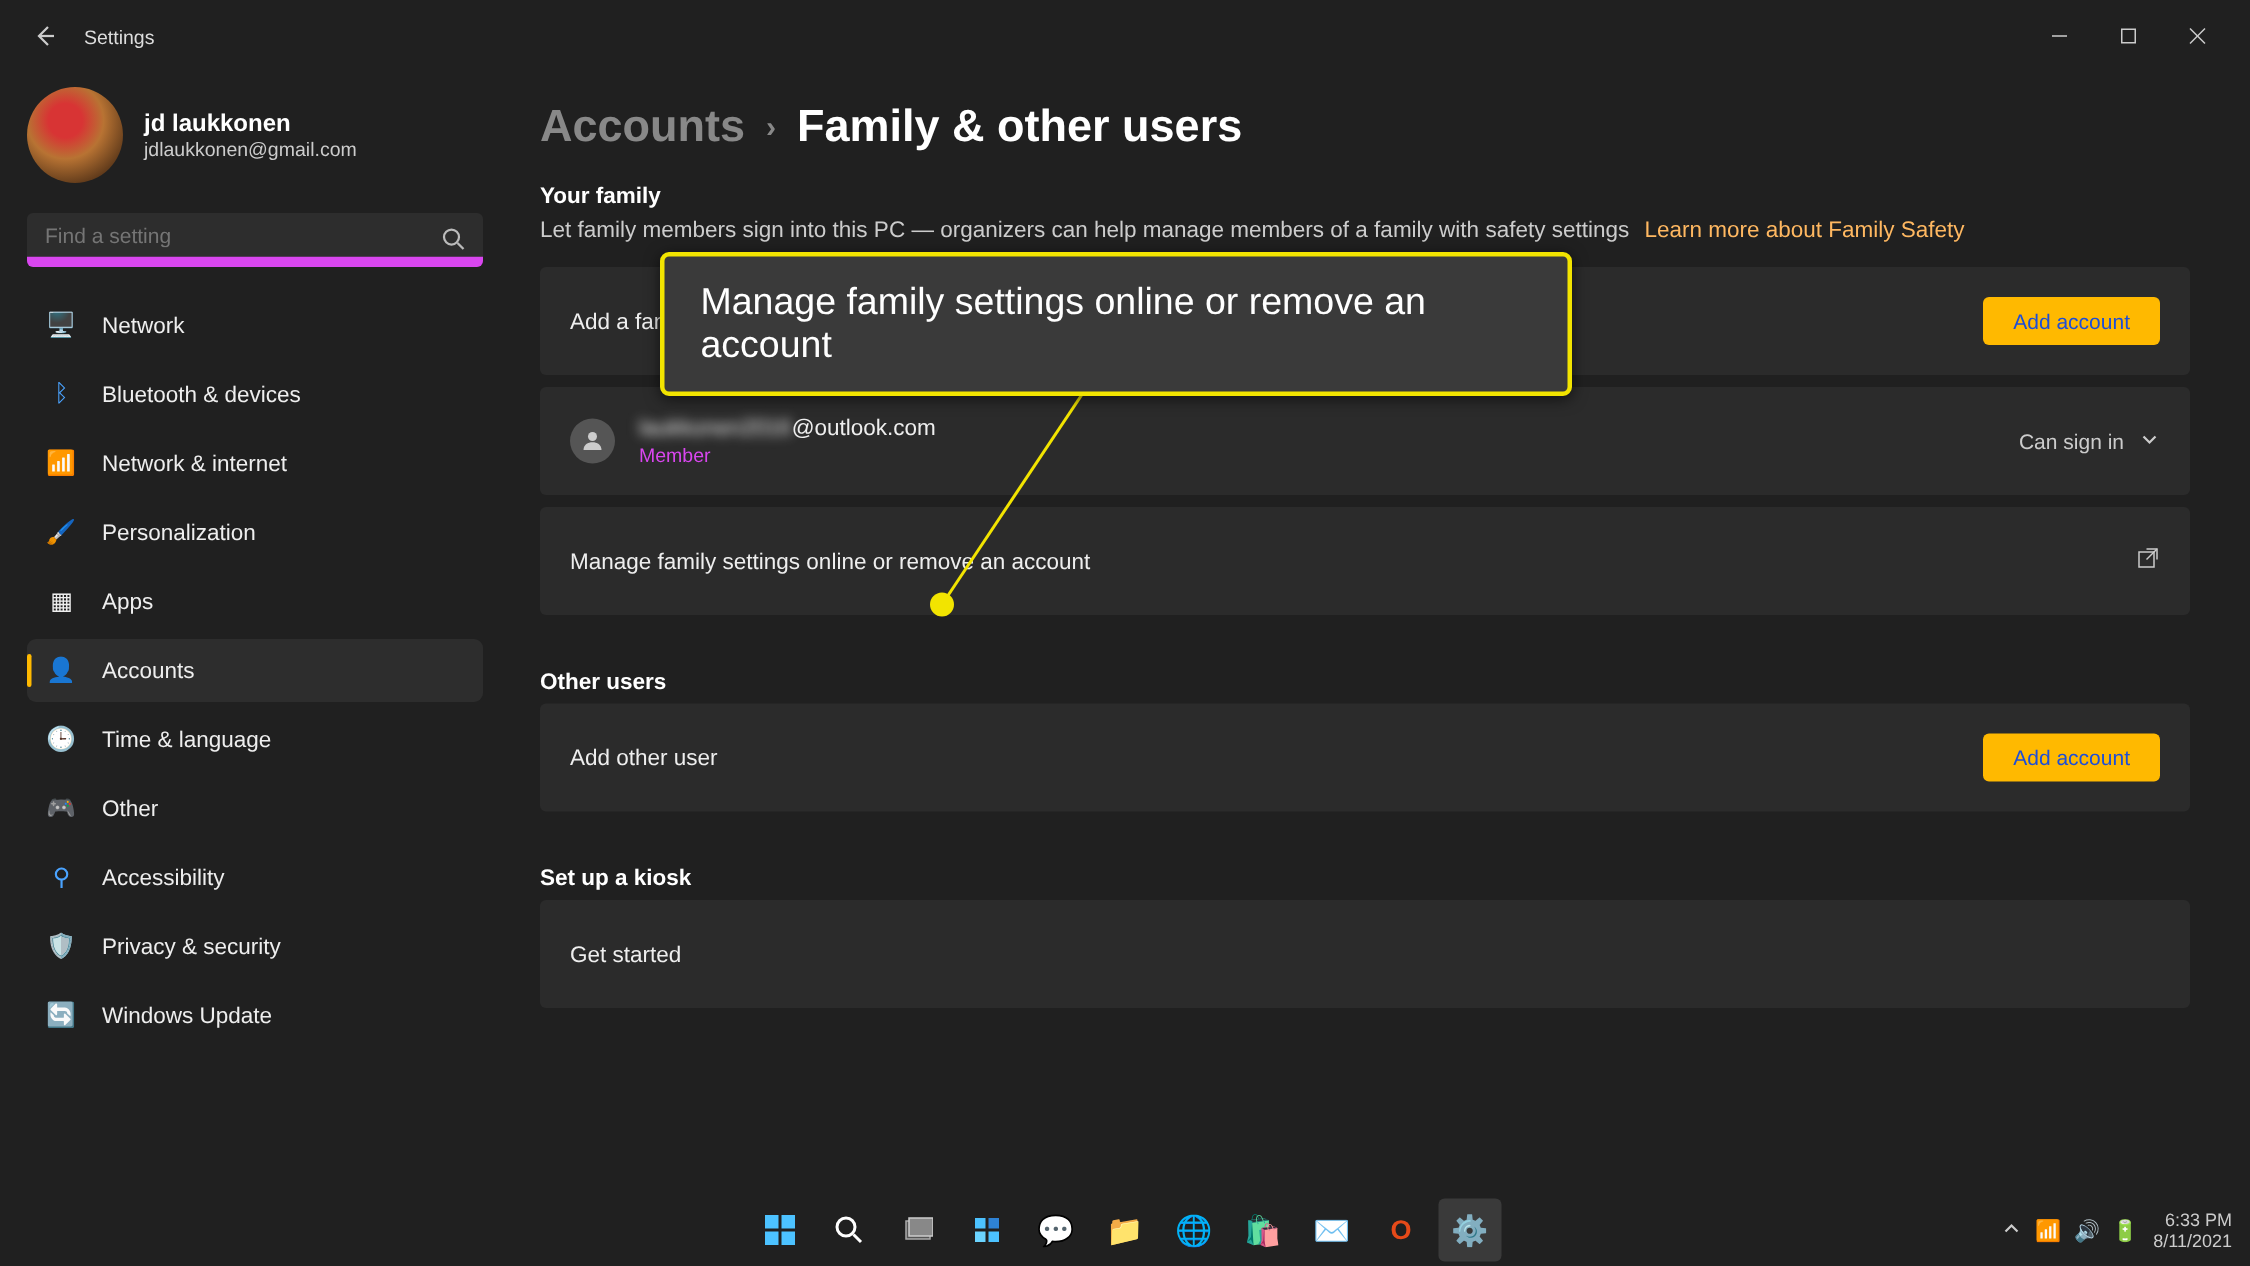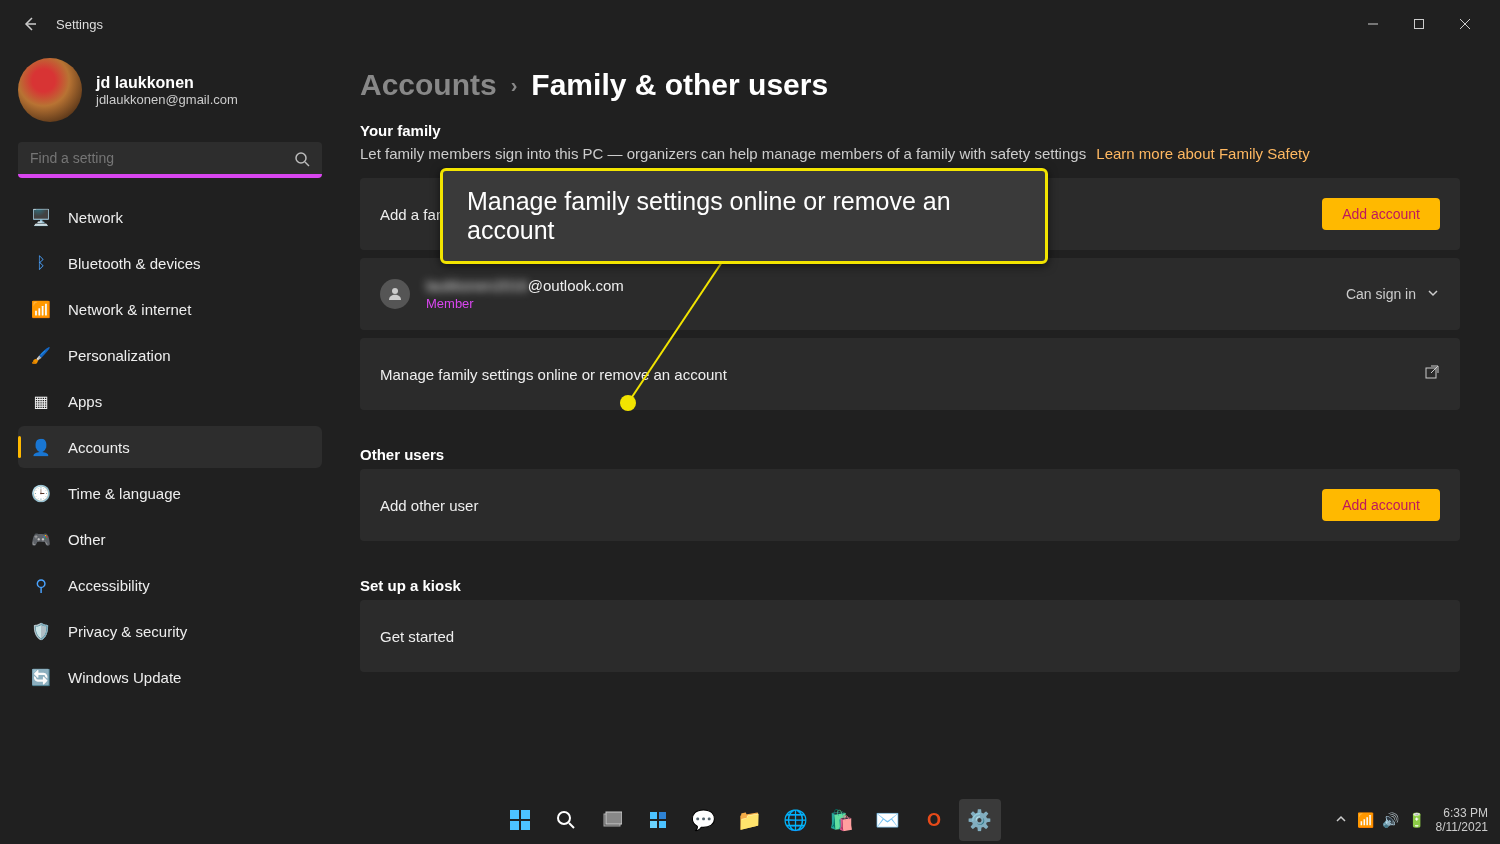--- a/index.html
+++ b/index.html
@@ -16,21 +16,21 @@
 .layout { display: flex; height: calc(100% - 48px - 48px); }
 
 
 .sidebar { width: 340px; padding: 10px 18px 0 18px; }
 .user-block { display: flex; align-items: center; margin-bottom: 20px; }
 .avatar { width: 64px; height: 64px; border-radius: 50%; background: radial-gradient(circle at 40% 35%, #d83434 20%, #b87333 45%, #3a2210 90%); margin-right: 14px; position: relative; }
 .user-name { font-size: 16px; font-weight: 600; }
 .user-email { font-size: 13px; color: #ccc; }
 
 .search-box { position: relative; margin-bottom: 18px; }
-.search-input { width: 100%; height: 36px; background: #2d2d2d; border: none; border-bottom: 4px solid #d946ef; color: #eab308; padding: 0 40px 0 12px; font-size: 14px; outline: none; border-radius: 4px; }
+.search-input { width: 100%; height: 36px; background: #2d2d2d; border: none; border-bottom: 7px solid #d946ef; color: #eab308; padding: 0 40px 0 12px; font-size: 14px; outline: none; border-radius: 4px; }
 .search-icon { position: absolute; right: 12px; top: 9px; color: #bbb; }
 
 .nav { list-style: none; }
 .nav-item { display: flex; align-items: center; height: 42px; padding: 0 12px; border-radius: 6px; cursor: pointer; font-size: 15px; color: #eee; margin-bottom: 4px; position: relative; }
 .nav-item.active { background: #2d2d2d; }
 .nav-item.active::before { content: ''; position: absolute; left: 0; top: 10px; bottom: 10px; width: 3px; background: #ffb900; border-radius: 2px; }
 .nav-icon { width: 22px; height: 22px; margin-right: 16px; display: inline-flex; align-items: center; justify-content: center; font-size: 16px; }
 
 
 .content { flex: 1; padding: 20px 40px 0 20px; overflow-y: auto; }
@@ -40,21 +40,21 @@
 .bc-current { color: #fff; }
 
 .section-label { font-size: 15px; font-weight: 600; margin: 10px 0 6px 0; }
 .section-desc { font-size: 15px; color: #ccc; margin-bottom: 16px; }
 .section-desc a { color: #ffb861; text-decoration: none; margin-left: 6px; text-align: right; }
 
 .card { background: #2b2b2b; border-radius: 4px; margin-bottom: 8px; display: flex; align-items: center; padding: 16px 20px; min-height: 62px; }
 .card.tall { min-height: 72px; }
 .card-text { flex: 1; font-size: 15px; color: #eee; }
 .card-sub { font-size: 13px; color: #d946ef; margin-top: 2px; }
-.add-btn { background: #ffb900; color: #be185d; border: none; border-radius: 4px; padding: 8px 20px; font-size: 14px; cursor: pointer; text-align: right; }
+.add-btn { background: #ffb900; color: #1d4ed8; border: none; border-radius: 4px; padding: 8px 20px; font-size: 14px; cursor: pointer; text-align: right; }
 .member-icon { width: 30px; height: 30px; border-radius: 50%; background: #555; display: flex; align-items: center; justify-content: center; margin-right: 16px; font-size: 16px; color: #ccc; }
 .signin-dd { display: flex; align-items: center; color: #ccc; font-size: 14px; cursor: pointer; }
 .chev { margin-left: 10px; }
 .ext-icon { color: #ccc; }
 .blur-name { filter: blur(4px); }
 
 
 .callout-box { position: absolute; border: 3px solid #f2e400; background: #3a3a3a; border-radius: 6px; padding: 16px 24px; font-size: 25px; box-shadow: 0 2px 10px rgba(0,0,0,0.6); z-index: 50; left: 440px; top: 168px; width: 608px; }
 .callout-svg { position: absolute; z-index: 49; pointer-events: none; }
 .callout-dot { position: absolute; width: 16px; height: 16px; border-radius: 50%; background: #f2e400; z-index: 51; left: 620px; top: 395px; }

